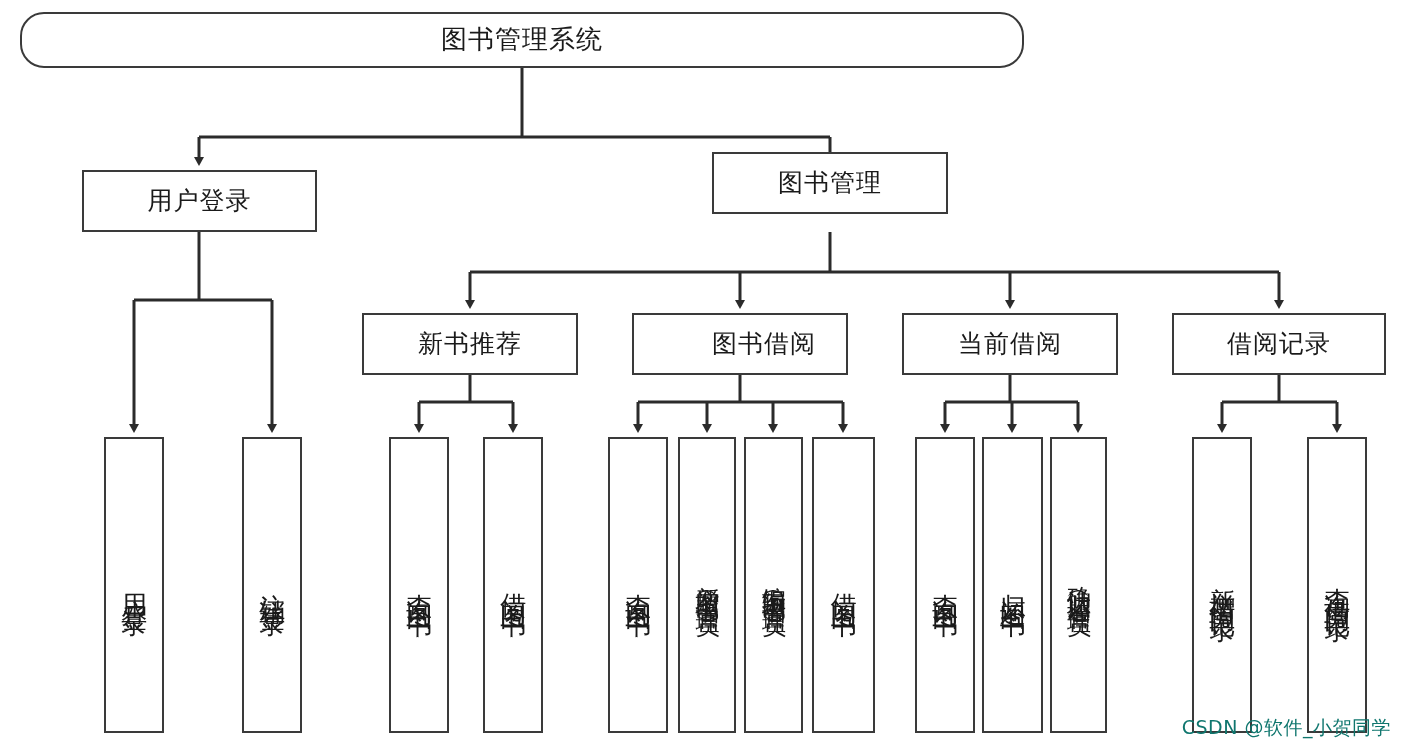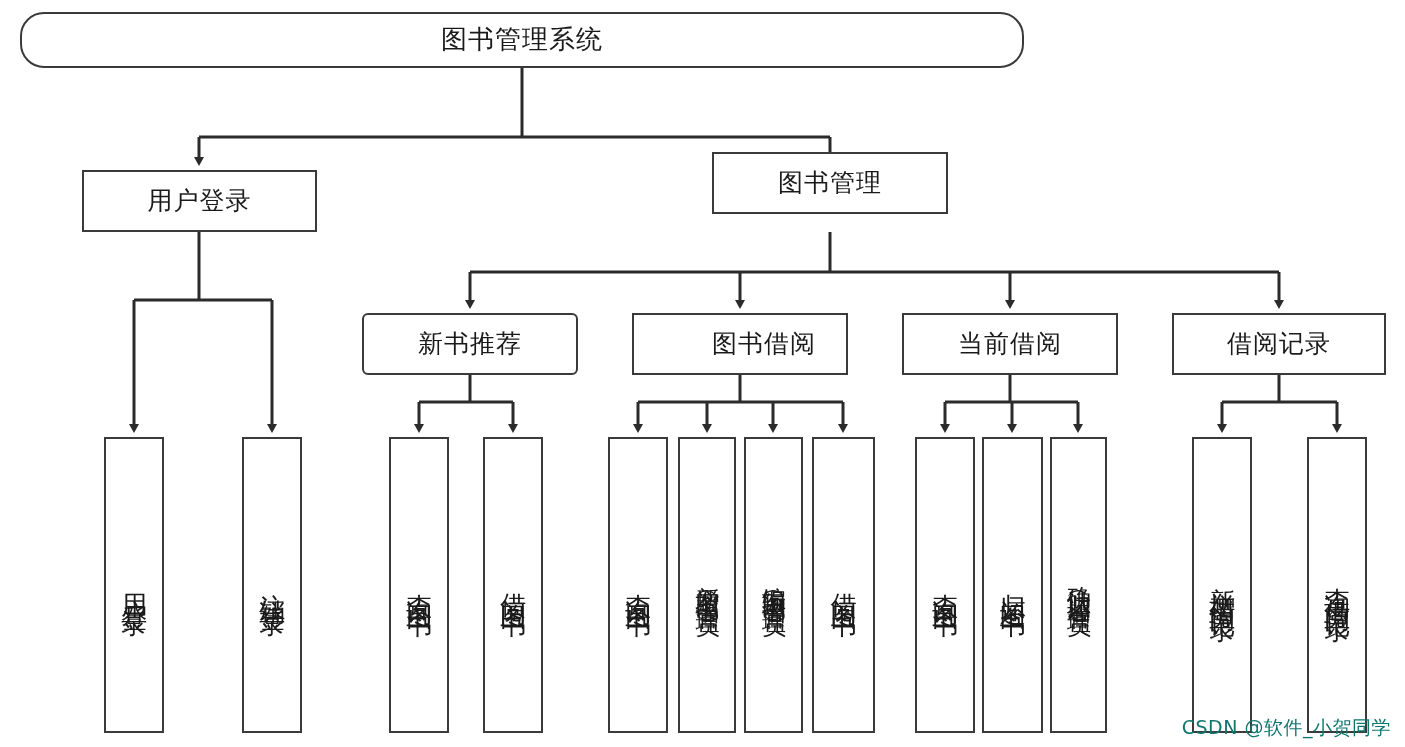--- a/index.html
+++ b/index.html
@@ -137,21 +137,21 @@
     <span class="lbl">图书管理系统</span>
   </div>
 
   <div class="node h" style="left:82px; top:170px; width:235px; height:62px;">
     <span class="lbl">用户登录</span>
   </div>
   <div class="node h" style="left:712px; top:152px; width:236px; height:62px;">
     <span class="lbl">图书管理</span>
   </div>
 
-  <div class="node h" style="left:362px; top:313px; width:216px; height:62px;border-radius:6px;">
+  <div class="node h" style="left:362px; top:313px; width:216px; height:62px;">
     <span class="lbl">新书推荐</span>
   </div>
   <div class="node h" style="left:632px; top:313px; width:216px; height:62px;padding-left:48px;">
     <span class="lbl">图书借阅</span>
   </div>
   <div class="node h" style="left:902px; top:313px; width:216px; height:62px;">
     <span class="lbl">当前借阅</span>
   </div>
   <div class="node h" style="left:1172px; top:313px; width:214px; height:62px;">
     <span class="lbl">借阅记录</span>

